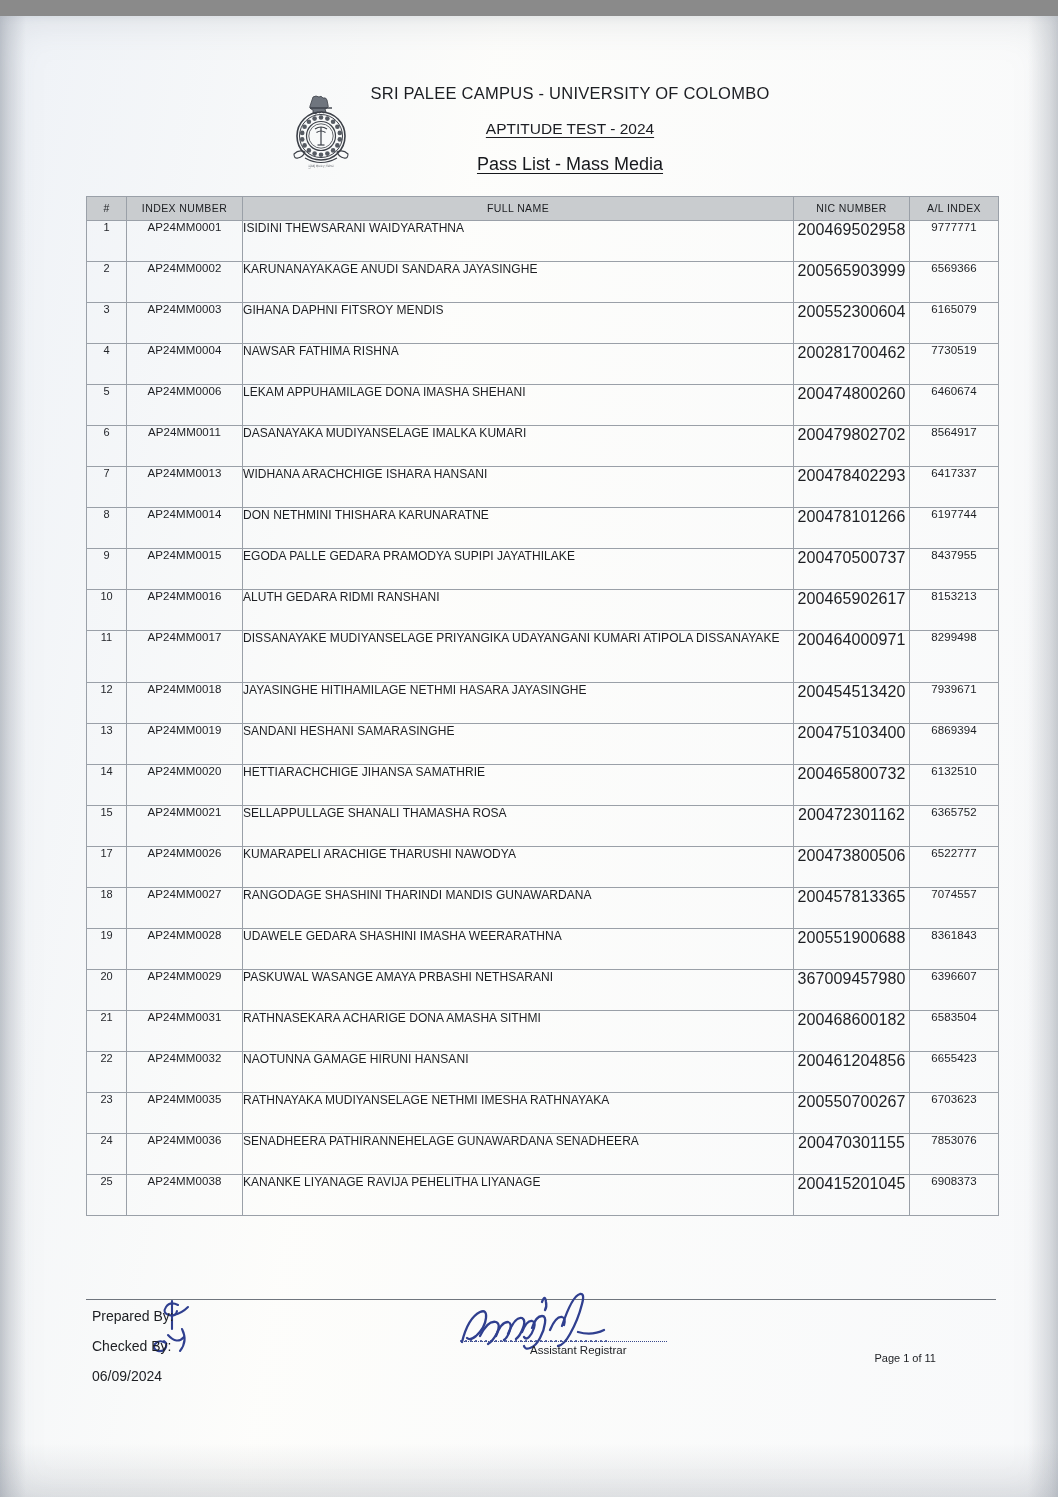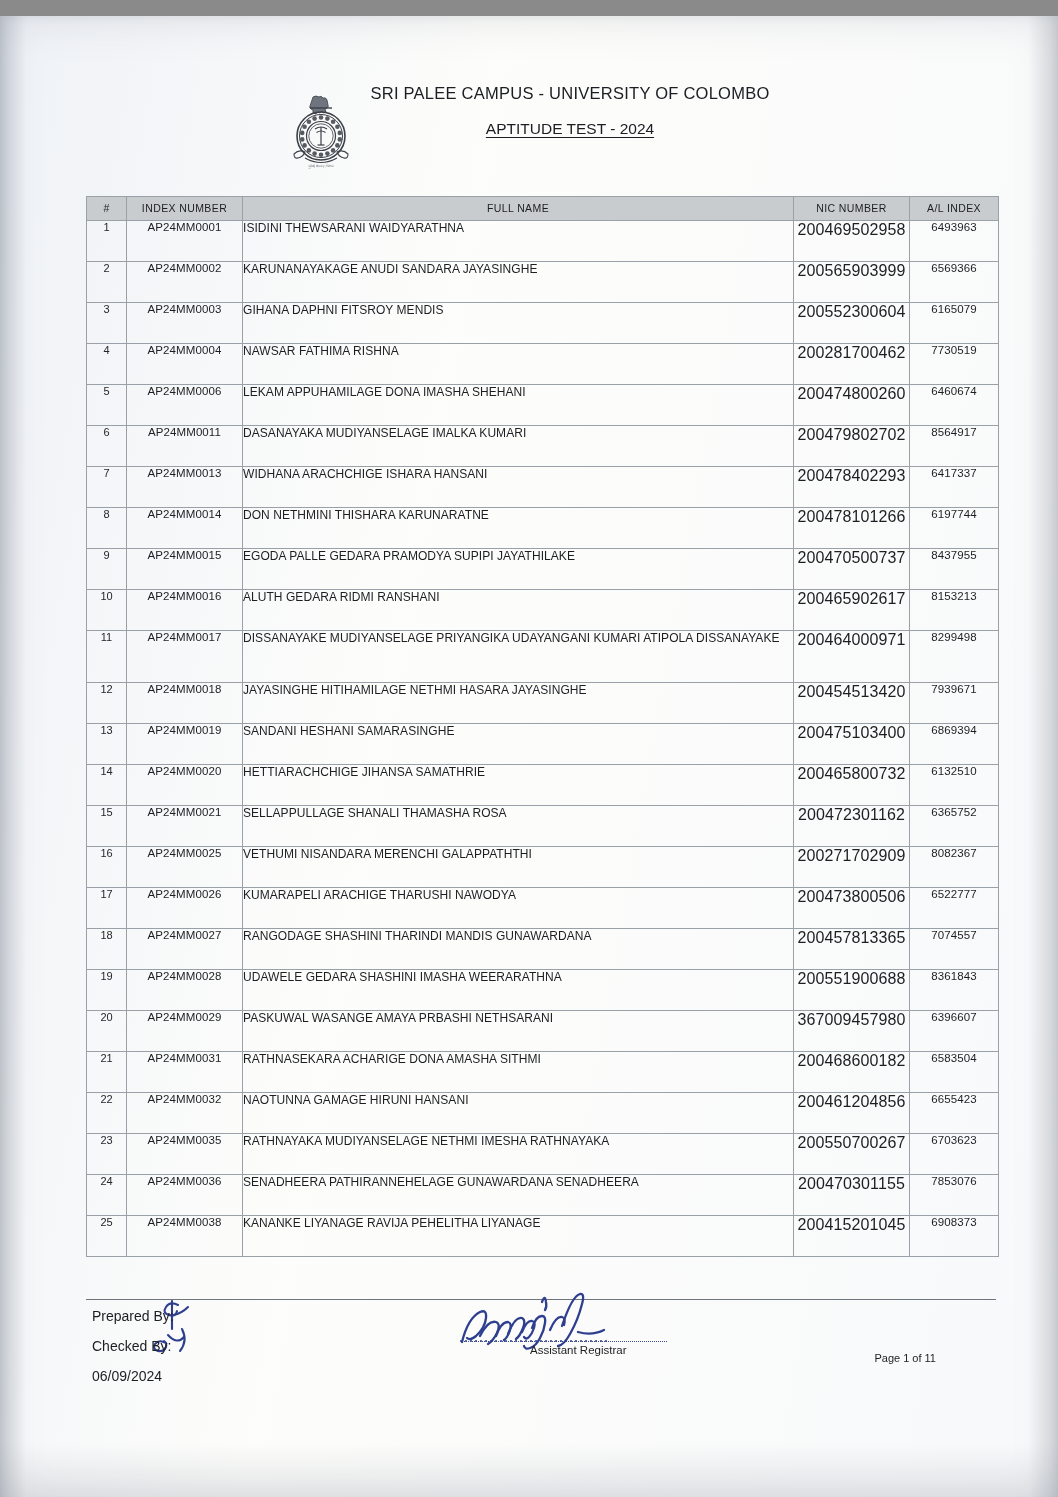--- a/index.html
+++ b/index.html
@@ -291,20 +291,21 @@
             <path d="M6 60 q5 -5 11 -2 q-2 5 -7 6 q-4 1 -4 -4 z"></path>
             <path d="M60 60 q-5 -5 -11 -2 q2 5 7 6 q4 1 4 -4 z"></path>
             <path d="M17 64 q16 9 32 0"></path>
           </g>
           <text x="33" y="73" font-size="4.2" fill="#4a4f57" text-anchor="middle" font-family="'Liberation Serif', serif">ප්‍රඥා ආලෝකය</text>
         </svg>
       </div>
       <div class="titles">
         <div class="title-main">SRI PALEE CAMPUS - UNIVERSITY OF COLOMBO</div>
         <div class="title-sub">APTITUDE TEST - 2024</div>
+        <div class="title-third">Pass List - Mass Media</div>
       </div>
     </div>
   </div>
 
   <div class="table-wrap">
     <table class="passlist">
       <thead>
         <tr>
           <th class="c-num">#</th>
           <th class="c-index">INDEX NUMBER</th>
@@ -312,21 +313,21 @@
           <th class="c-nic">NIC NUMBER</th>
           <th class="c-al">A/L INDEX</th>
         </tr>
       </thead>
       <tbody>
           <tr>
             <td class="cell-num">1</td>
             <td class="cell-index">AP24MM0001</td>
             <td class="cell-name">ISIDINI THEWSARANI WAIDYARATHNA</td>
             <td class="cell-nic">200469502958</td>
-            <td class="cell-al">6493963</td>
+            <td class="cell-al">9777771</td>
           </tr>
           <tr>
             <td class="cell-num">2</td>
             <td class="cell-index">AP24MM0002</td>
             <td class="cell-name">KARUNANAYAKAGE ANUDI SANDARA JAYASINGHE</td>
             <td class="cell-nic">200565903999</td>
             <td class="cell-al">6569366</td>
           </tr>
           <tr>
             <td class="cell-num">3</td>
@@ -411,27 +412,20 @@
             <td class="cell-name">HETTIARACHCHIGE JIHANSA SAMATHRIE</td>
             <td class="cell-nic">200465800732</td>
             <td class="cell-al">6132510</td>
           </tr>
           <tr>
             <td class="cell-num">15</td>
             <td class="cell-index">AP24MM0021</td>
             <td class="cell-name">SELLAPPULLAGE SHANALI THAMASHA ROSA</td>
             <td class="cell-nic">200472301162</td>
             <td class="cell-al">6365752</td>
-          </tr>
-          <tr>
-            <td class="cell-num">16</td>
-            <td class="cell-index">AP24MM0025</td>
-            <td class="cell-name">VETHUMI NISANDARA MERENCHI GALAPPATHTHI</td>
-            <td class="cell-nic">200271702909</td>
-            <td class="cell-al">8082367</td>
           </tr>
           <tr>
             <td class="cell-num">17</td>
             <td class="cell-index">AP24MM0026</td>
             <td class="cell-name">KUMARAPELI ARACHIGE THARUSHI NAWODYA</td>
             <td class="cell-nic">200473800506</td>
             <td class="cell-al">6522777</td>
           </tr>
           <tr>
             <td class="cell-num">18</td>

